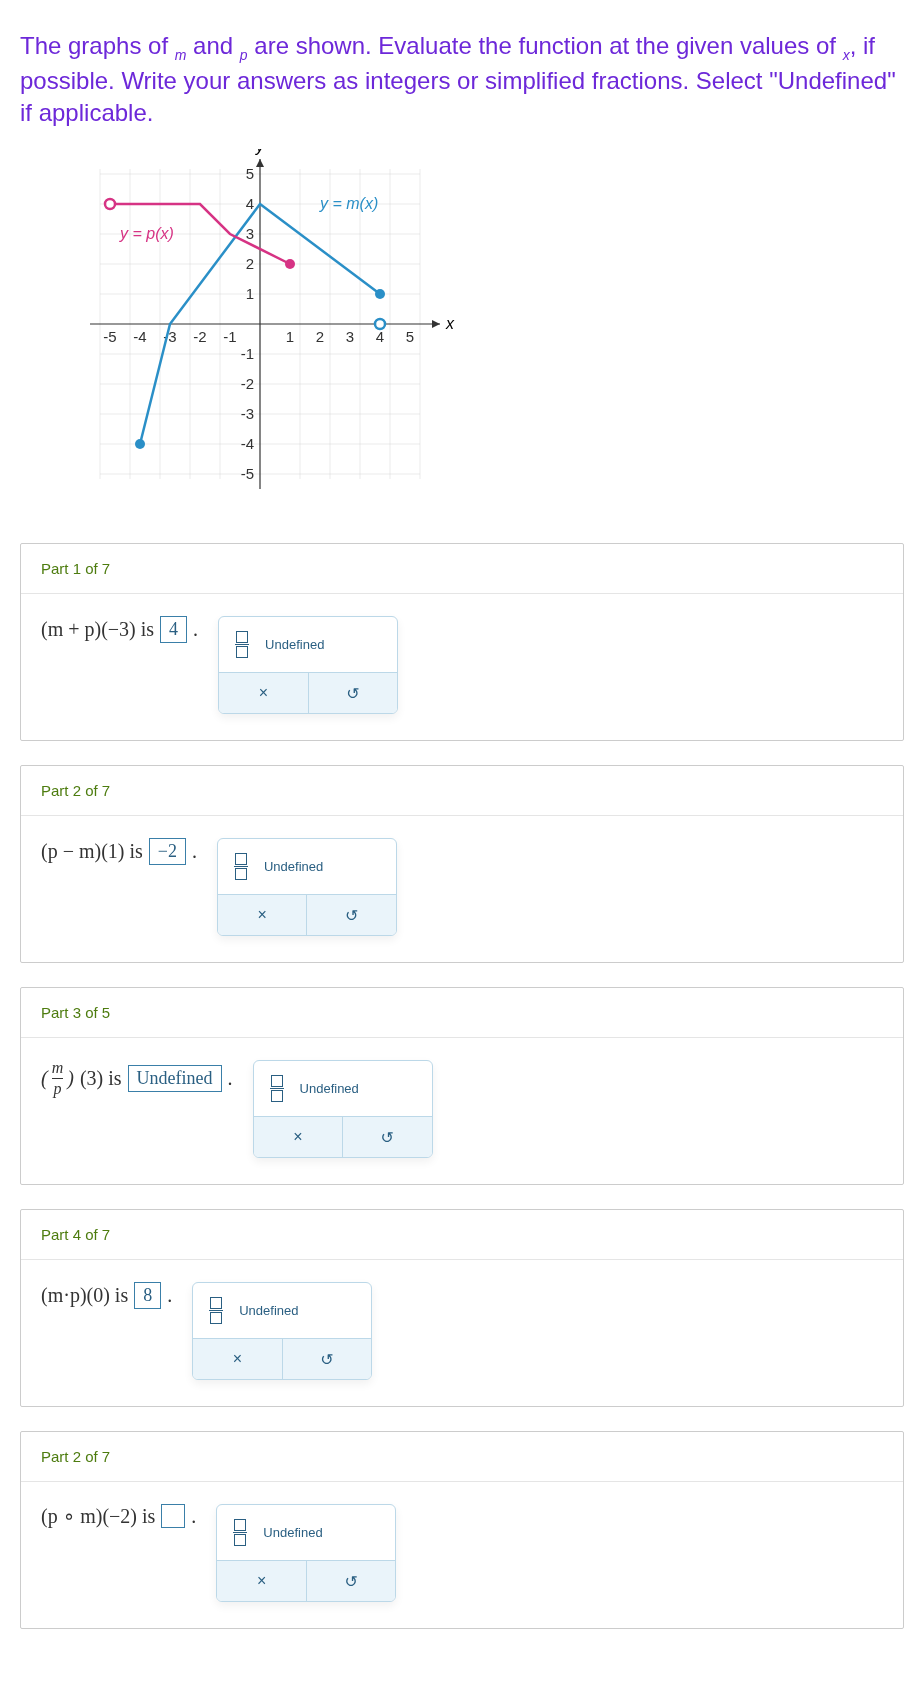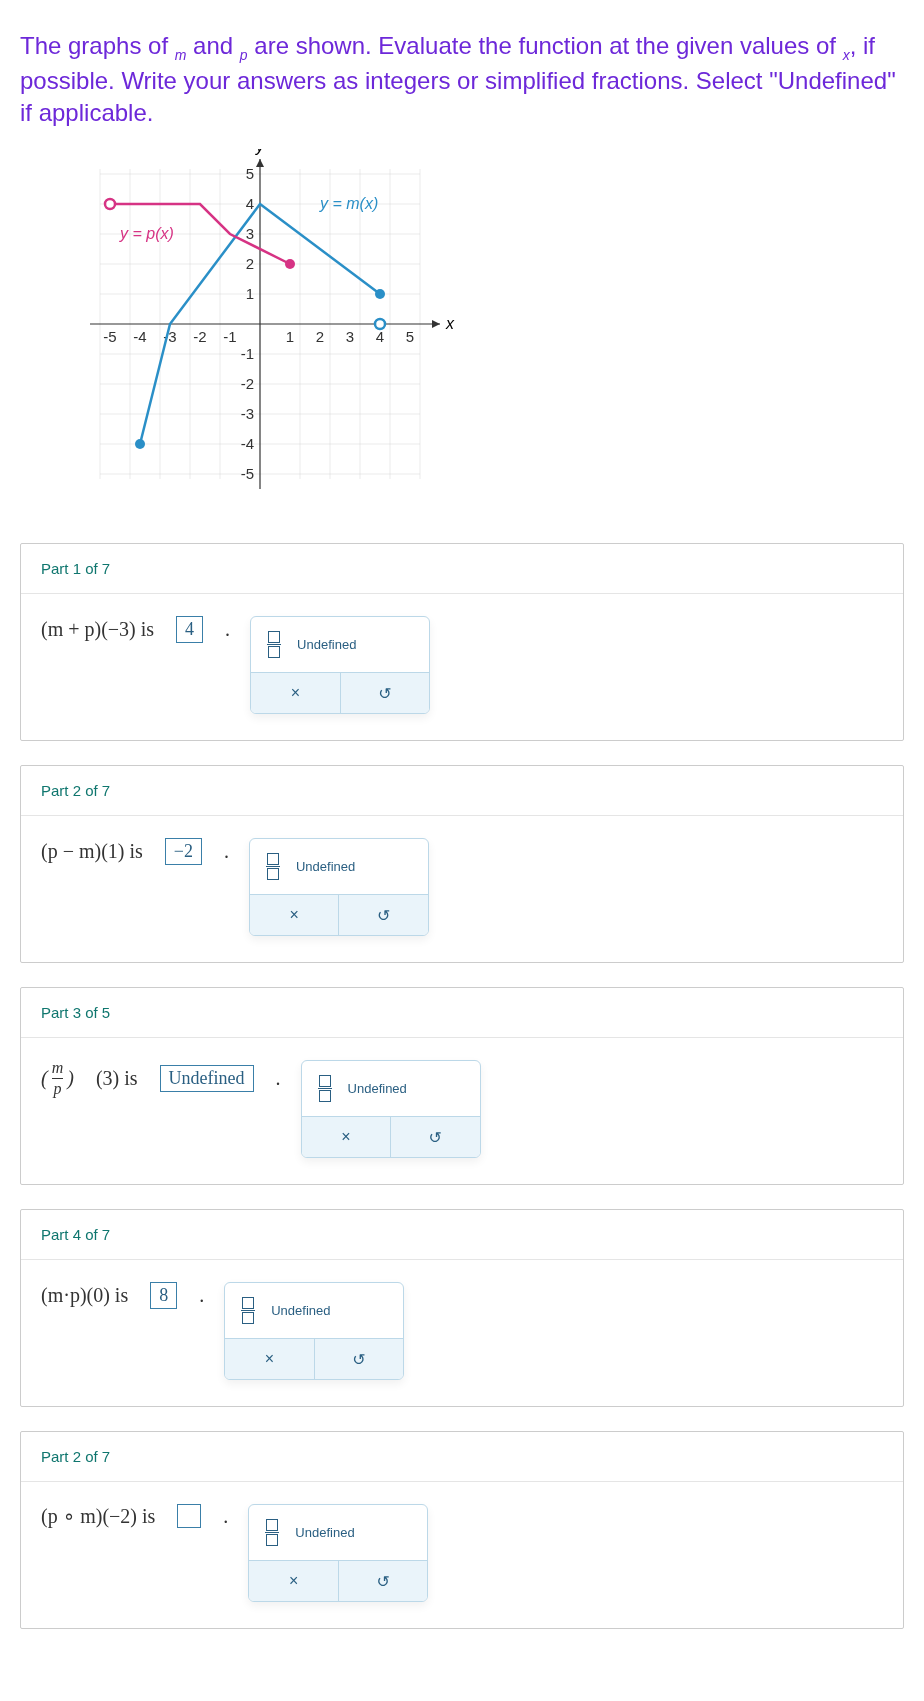--- a/index.html
+++ b/index.html
@@ -23,35 +23,35 @@
   .part {
     border: 1px solid #ccc;
     border-radius: 2px;
     margin-bottom: 24px;
     background: #fff;
   }
   .part-header {
     padding: 16px 20px;
     border-bottom: 1px solid #e5e5e5;
     font-size: 15px;
-    color: #0f766e;
+    color: #4d7c0f;
     font-weight: 400;
   }
   .part-body {
     padding: 22px 20px 26px 20px;
     display: flex;
     align-items: flex-start;
     gap: 20px;
   }
   .expr {
     font-family: "Times New Roman", serif;
     font-size: 20px;
     display: flex;
     align-items: center;
-    gap: 22px;
+    gap: 6px;
   }
   .answer-box {
     display: inline-block;
     border: 1px solid #3a7fa8;
     padding: 2px 8px;
     min-width: 20px;
     font-family: "Times New Roman", serif;
     font-size: 18px;
     color: #2a5f82;
     text-align: center;

